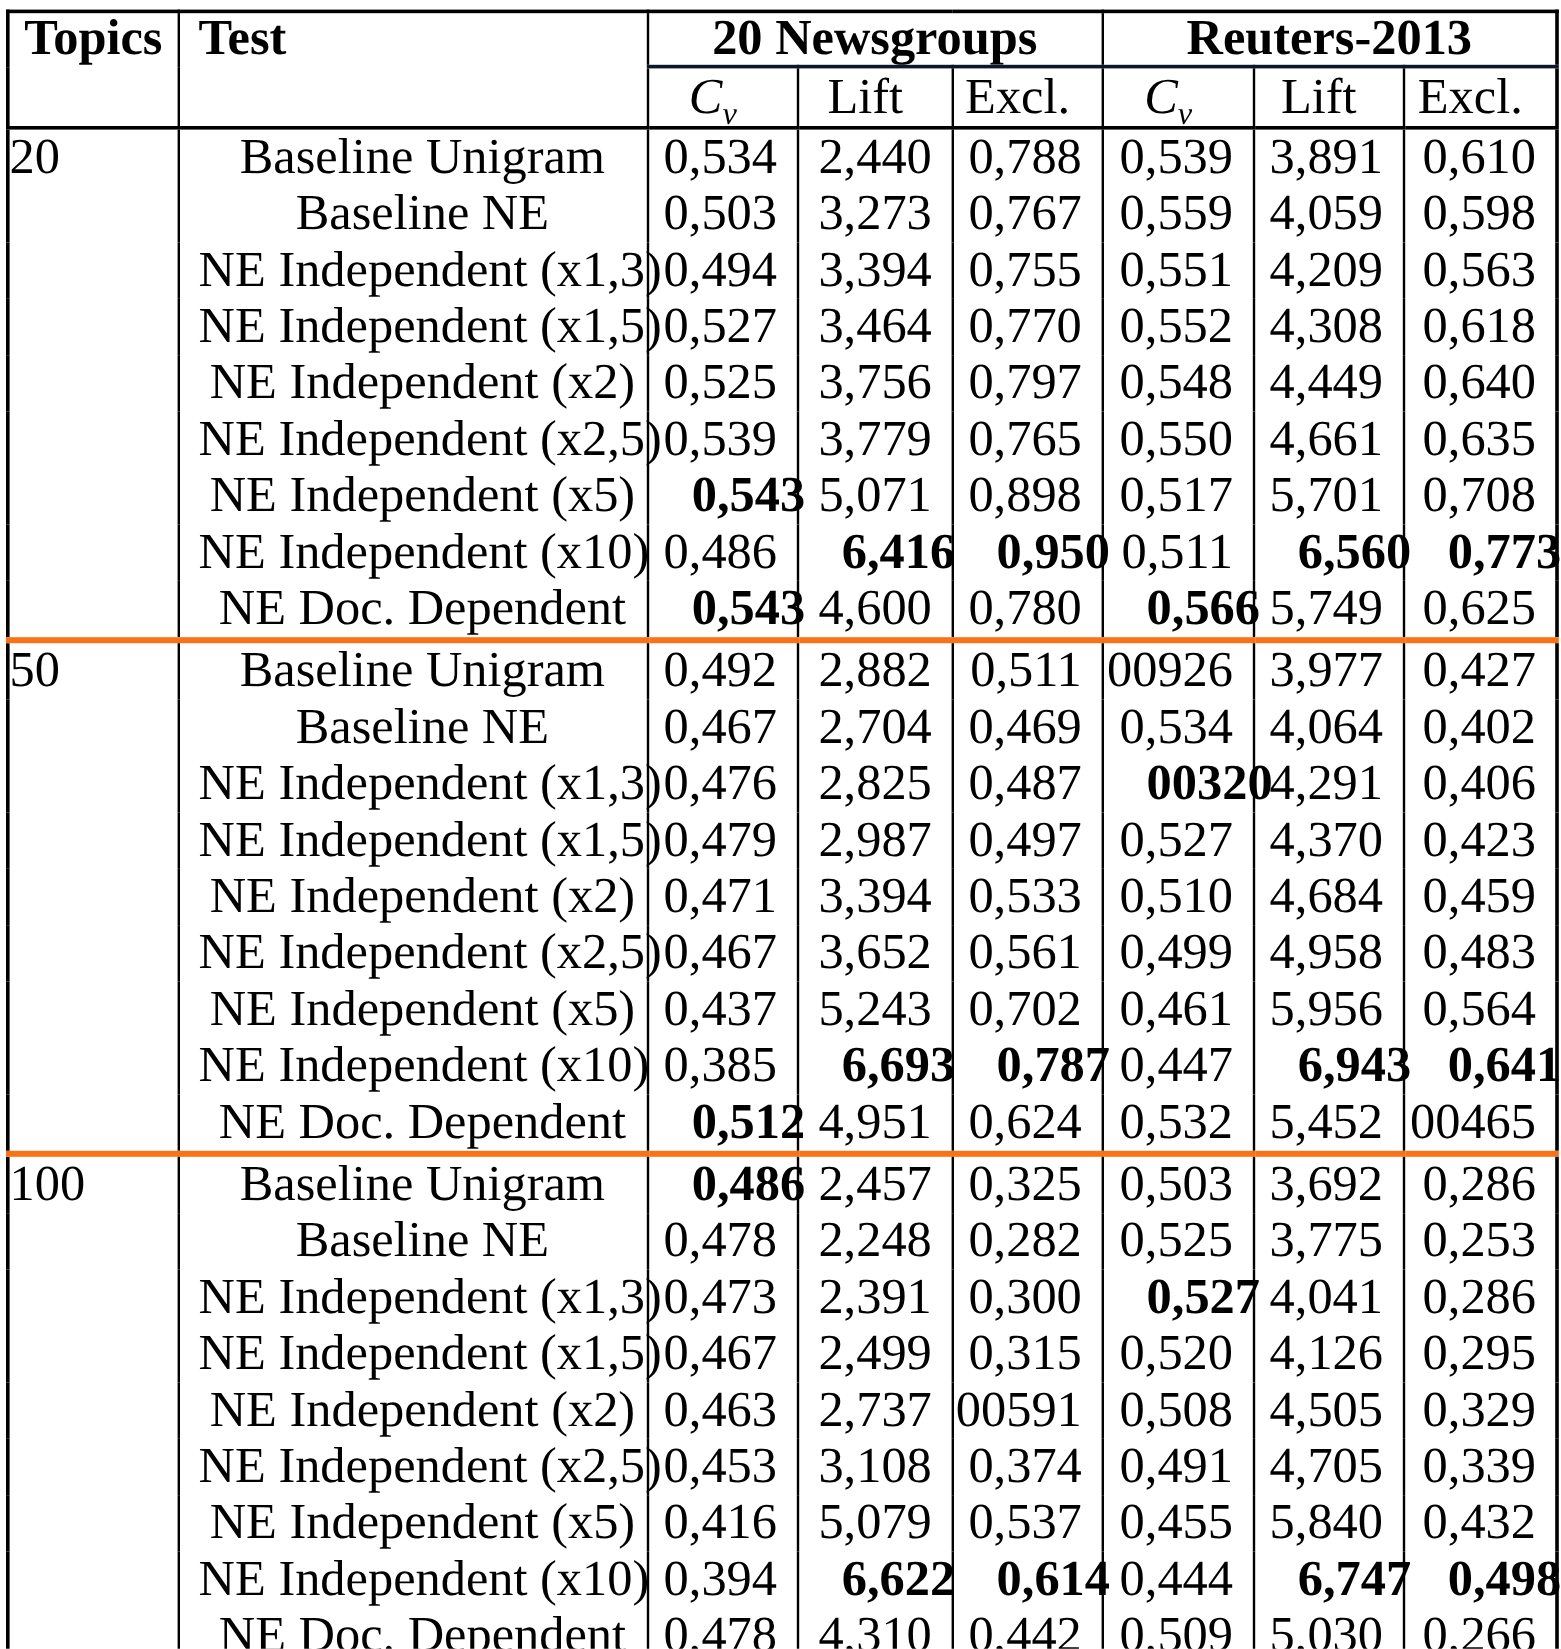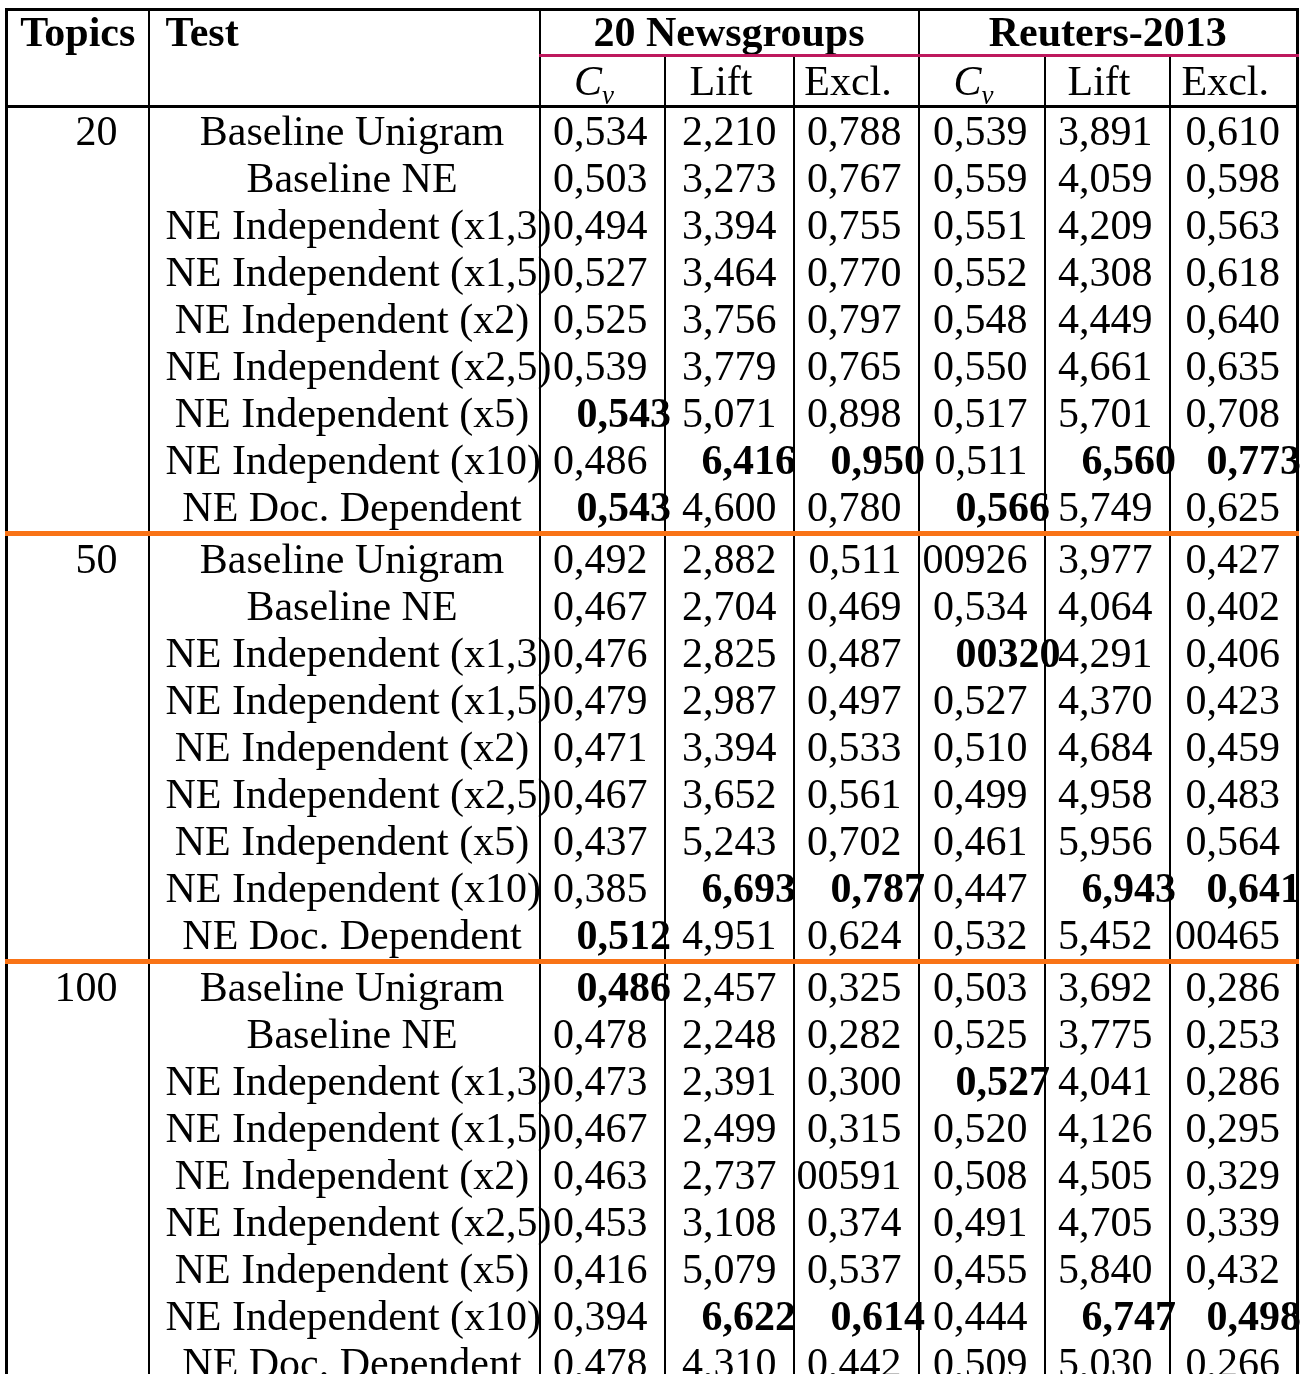--- a/index.html
+++ b/index.html
@@ -35,21 +35,21 @@
     font-size: 42px;
     font-weight: normal;
     white-space: nowrap;
     padding: 0;
   }
   
   tr.h1 th { height: 39px; line-height: 43px; }
   th.group-h {
     text-align: center;
     font-weight: bold;
-    border-bottom: 3px solid #be185d;
+    border-bottom: 3px solid #0f172a;
     overflow: hidden;
   }
   th.topics-h {
     text-align: center;
     font-weight: bold;
     vertical-align: top;
     border-bottom: 3px solid #000;
   }
   th.test-h {
     text-align: left;
@@ -70,21 +70,20 @@
     font-style: italic;
     font-size: 27px;
     line-height: 0;
   }
   
   tbody td {
     height: 47px;
     line-height: 47px;
   }
   td.topic {
-    text-align: right;
     padding-right: 30px;
     vertical-align: top;
   }
   td.test {
     text-align: center;
     padding-left: 16px;
     overflow: visible;
   }
   td.val {
     text-align: right;
@@ -122,21 +121,21 @@
         <th><span class="cv-base">C</span><sub>v</sub></th>
         <th>Lift</th>
         <th>Excl.</th>
       </tr>
     </thead>
     <tbody id="tbody">
         <tr>
           <td class="topic" rowspan="9">20</td>
           <td class="test">Baseline Unigram</td>
           <td class="val">0,534</td>
-          <td class="val">2,210</td>
+          <td class="val">2,440</td>
           <td class="val">0,788</td>
           <td class="val">0,539</td>
           <td class="val">3,891</td>
           <td class="val">0,610</td>
         </tr>
         <tr>
           <td class="test">Baseline NE</td>
           <td class="val">0,503</td>
           <td class="val">3,273</td>
           <td class="val">0,767</td>

